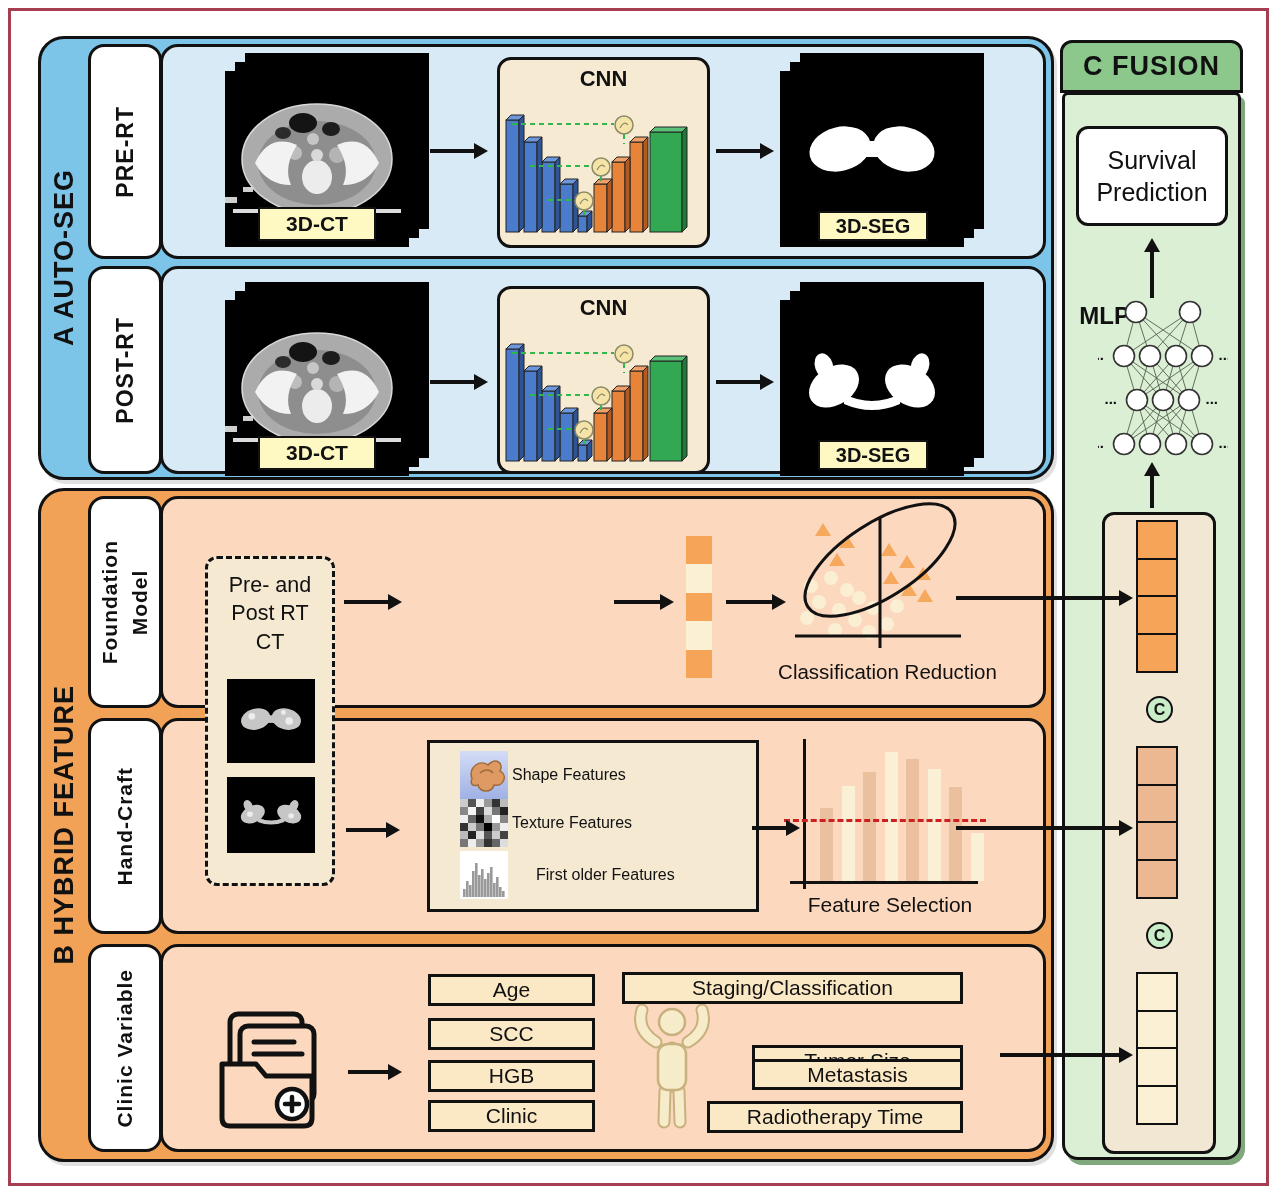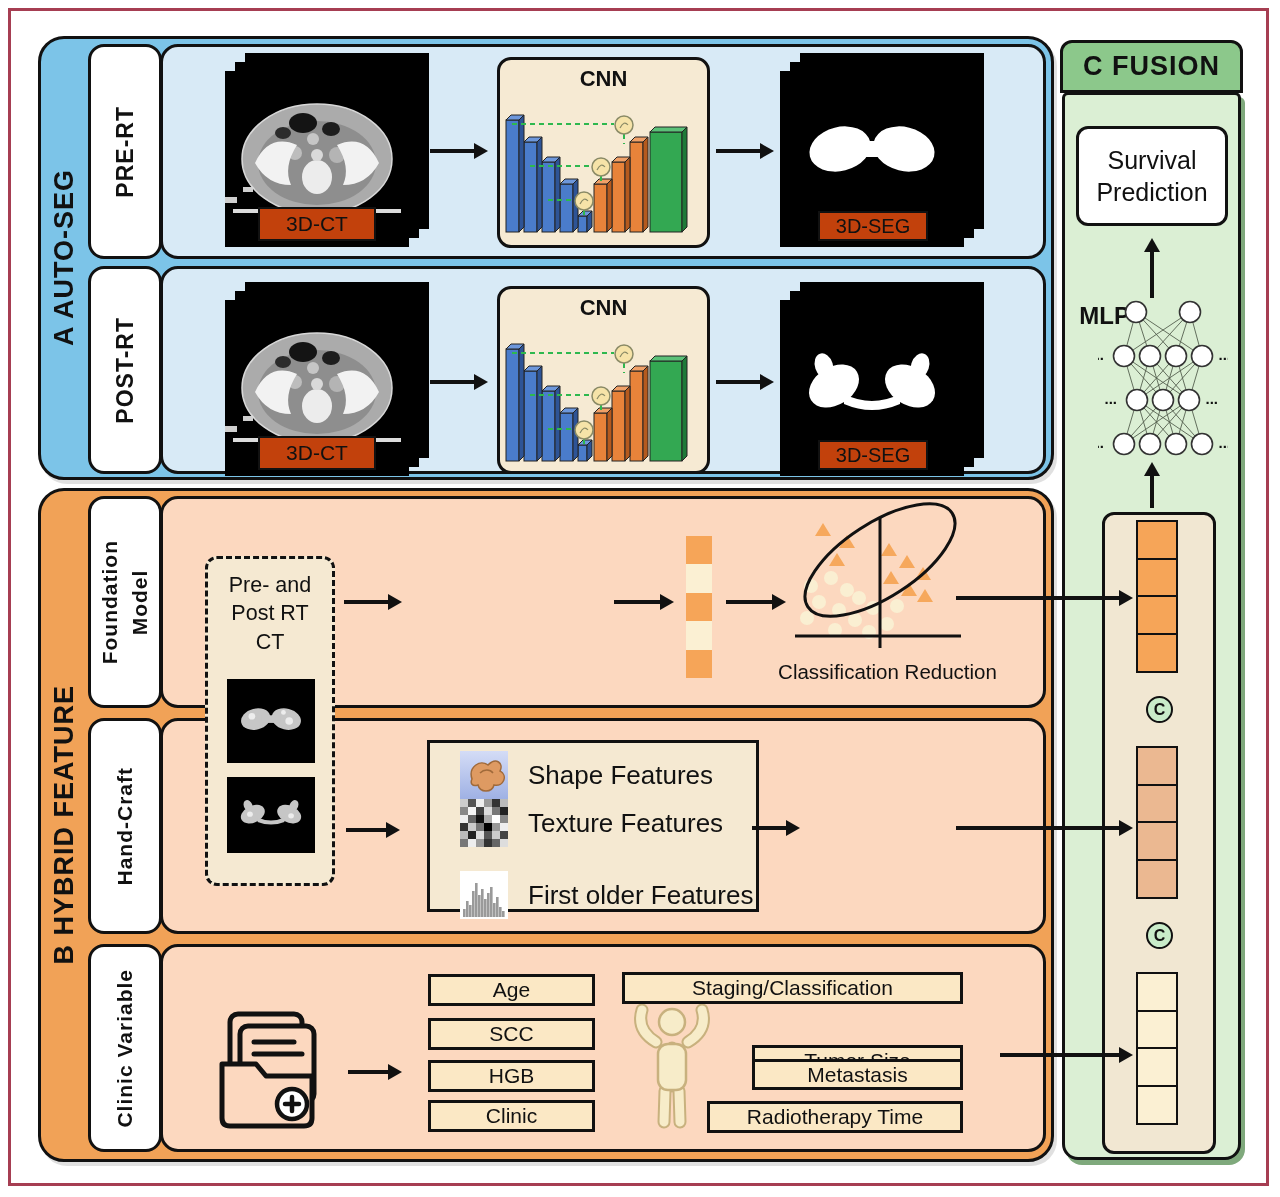--- a/index.html
+++ b/index.html
@@ -24,22 +24,22 @@
   .varrow { position:absolute; width:0; z-index:20; }
   .varrow .stem { position:absolute; top:11px; bottom:0; left:-1.75px; width:3.5px; background:#111; }
   .varrow .head { position:absolute; top:0; left:-8.5px; width:0; height:0;
                   border-bottom:14px solid #111; border-left:8.5px solid transparent; border-right:8.5px solid transparent; }
 
   
   .secA { left:38px; top:36px; width:1016px; height:444px; background:#7CC4E8; box-shadow:3px 4px 0 rgba(0,0,0,.12); }
   .panelA { background:#D8EAF6; }
   .ctwrap { position:absolute; width:204px; height:196px; }
   .ctlayer { position:absolute; width:184px; height:176px; background:#000; }
-  .imglabel { position:absolute; background:#c2410c; border:2.5px solid #111; display:flex;
-              align-items:center; justify-content:center; font-weight:normal; z-index:5;text-align:right; }
+  .imglabel { position:absolute; background:#fef9c3; border:2.5px solid #111; display:flex;
+              align-items:center; justify-content:center; font-weight:bold; z-index:5;text-align:right; }
   .cnnbox { position:absolute; width:213px; background:#F6EAD3; border:3.5px solid #111; border-radius:14px; text-align:center; }
   .cnntitle { font-weight:bold; font-size:22px; padding-top:6px; }
 
   
   .secB { left:38px; top:488px; width:1016px; height:674px; background:#F1A257; box-shadow:3px 4px 0 rgba(0,0,0,.12); }
   .panelB { background:#FCD8BF; }
   .dashedbox { position:absolute; left:205px; top:556px; width:130px; height:330px; background:#F5E9D2;
                border:3px dashed #111; border-radius:12px; z-index:15; text-align:center; }
   .dashedbox .cap { font-size:21.5px; line-height:1.32; padding-top:12px; white-space:pre-line; }
   .boneimg { position:absolute; left:19px; width:88px; background:#000; }
@@ -49,21 +49,21 @@
   .fvcol { position:absolute; left:686px; top:536px; width:26px; }
   .fv-cell { width:26px; height:28.4px; }
   .c-orange { background:#F6A558; } .c-cream { background:#FBF0D3; } .c-tan { background:#EBB891; }
 
   .scatterwrap { position:absolute; left:765px; top:498px; width:245px; height:186px; text-align:center; }
   .scatterlabel { position:absolute; left:0; right:0; bottom:0; font-size:20.5px; }
 
   .featbox { position:absolute; left:427px; top:740px; width:332px; height:172px; background:#F5E9D2; border:3.5px solid #111; }
   .featrow { position:absolute; left:30px; height:48px; display:flex; align-items:center; }
   .featicon { width:48px; height:48px; flex:0 0 48px; }
-  .featlabel { font-size:26px; padding-left:20px; white-space:nowrap; }
+  .featlabel { font-size:16px; padding-left:4px; white-space:nowrap; }
 
   .fswrap { position:absolute; left:790px; top:733px; width:205px; height:190px; }
   .fs-axis-v { position:absolute; left:13px; top:6px; width:3px; height:150px; background:#111; }
   .fs-axis-h { position:absolute; left:0px; top:148px; width:188px; height:3px; background:#111; }
   .fs-bars { position:absolute; left:30px; top:8px; width:170px; height:140px; }
   .fs-bar { position:absolute; bottom:0; width:13px; }
   .b-tan { background:#EBC09E; } .b-cream { background:#F9F0D6; }
   .fs-thresh { position:absolute; left:-6px; top:86px; width:202px; border-top:3.5px dashed #CC2020; z-index:6; }
   .fs-label { position:absolute; left:0px; top:160px; width:200px; text-align:center; font-size:21px; }
 
@@ -522,21 +522,21 @@
           <rect x="0" y="40" width="8" height="8" fill="#777"></rect>
             <rect x="8" y="40" width="8" height="8" fill="#eee"></rect>
             <rect x="16" y="40" width="8" height="8" fill="#999"></rect>
             <rect x="24" y="40" width="8" height="8" fill="#333"></rect>
             <rect x="32" y="40" width="8" height="8" fill="#666"></rect>
             <rect x="40" y="40" width="8" height="8" fill="#ddd"></rect>
         </g>
       </svg>
       <span class="featlabel">Texture Features</span>
     </div>
-    <div class="featrow" style="top:128px;">
+    <div class="featrow" style="top:108px;gap:24px;">
       <svg class="featicon" viewBox="0 0 48 48">
         <rect width="48" height="48" fill="#fff"></rect>
         <g fill="#9a9a9a">
           <rect x="3" y="38" width="2.6" height="8"></rect>
             <rect x="6" y="30" width="2.6" height="16"></rect>
           <rect x="9" y="34" width="2.6" height="12"></rect>
             <rect x="12" y="20" width="2.6" height="26"></rect>
           <rect x="15" y="12" width="2.6" height="34"></rect>
             <rect x="18" y="24" width="2.6" height="22"></rect>
           <rect x="21" y="18" width="2.6" height="28"></rect>
@@ -551,20 +551,36 @@
       </svg>
       <span class="featlabel">First older Features</span>
     </div>
   </div>
 
   <div class="harrow" style="left:752px; top:828px; width:48px;">
       <div class="stem"></div>
       <div class="head"></div>
     </div>
 
+  <div class="fswrap">
+    <div class="fs-bars" id="fs-bars">
+        <div class="fs-bar b-tan" style="left: 0px; height: 73px;"></div>
+        <div class="fs-bar b-cream" style="left: 21.5px; height: 95px;"></div>
+        <div class="fs-bar b-tan" style="left: 43px; height: 109px;"></div>
+        <div class="fs-bar b-cream" style="left: 64.5px; height: 129px;"></div>
+        <div class="fs-bar b-tan" style="left: 86px; height: 122px;"></div>
+        <div class="fs-bar b-cream" style="left: 107.5px; height: 112px;"></div>
+        <div class="fs-bar b-tan" style="left: 129px; height: 94px;"></div>
+        <div class="fs-bar b-cream" style="left: 150.5px; height: 48px;"></div>
+      </div>
+    <div class="fs-axis-v"></div>
+    <div class="fs-axis-h"></div>
+    <div class="fs-thresh" id="fs-thresh" style="top: 86.4px;"></div>
+    <div class="fs-label">Feature Selection</div>
+  </div>
 
   <div class="harrow" style="left:956px; top:828px; width:177px;">
       <div class="stem"></div>
       <div class="head"></div>
     </div>
 
   <svg style="position:absolute; left:212px; top:1008px;" width="116" height="124" viewBox="0 0 116 124">
     <g fill="none" stroke="#111" stroke-width="5" stroke-linejoin="round" stroke-linecap="round">
       <rect x="18" y="6" width="72" height="74" rx="8"></rect>
       <rect x="28" y="18" width="74" height="76" rx="8" fill="#FCD8BF"></rect>

